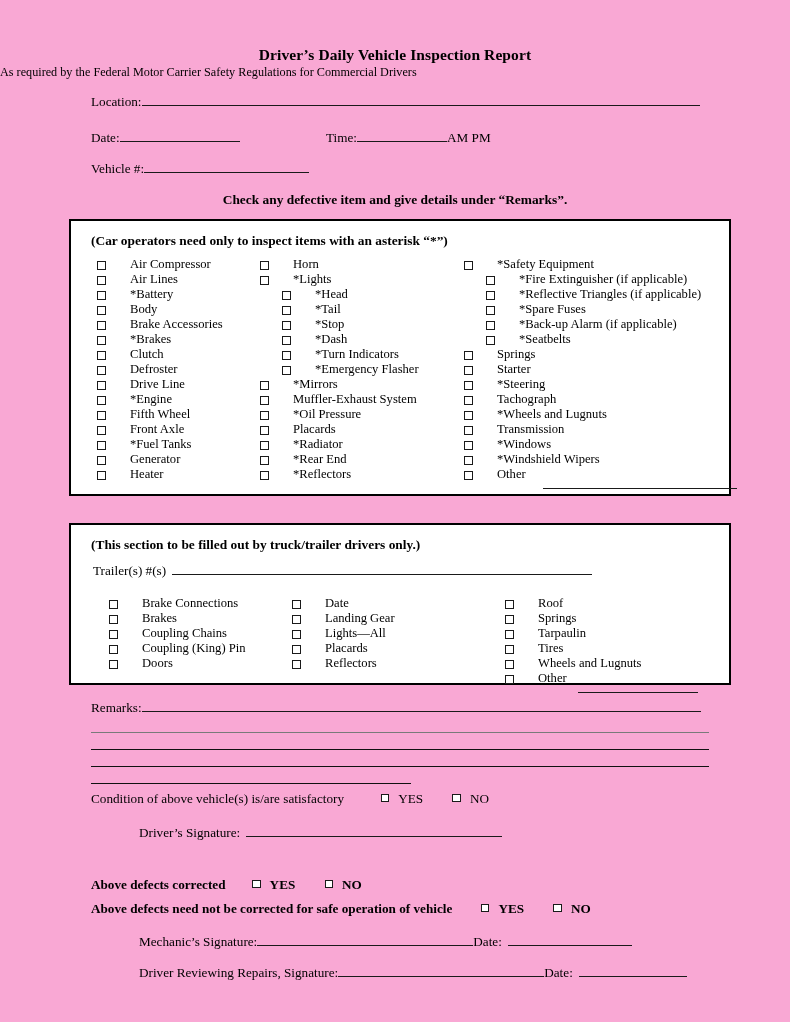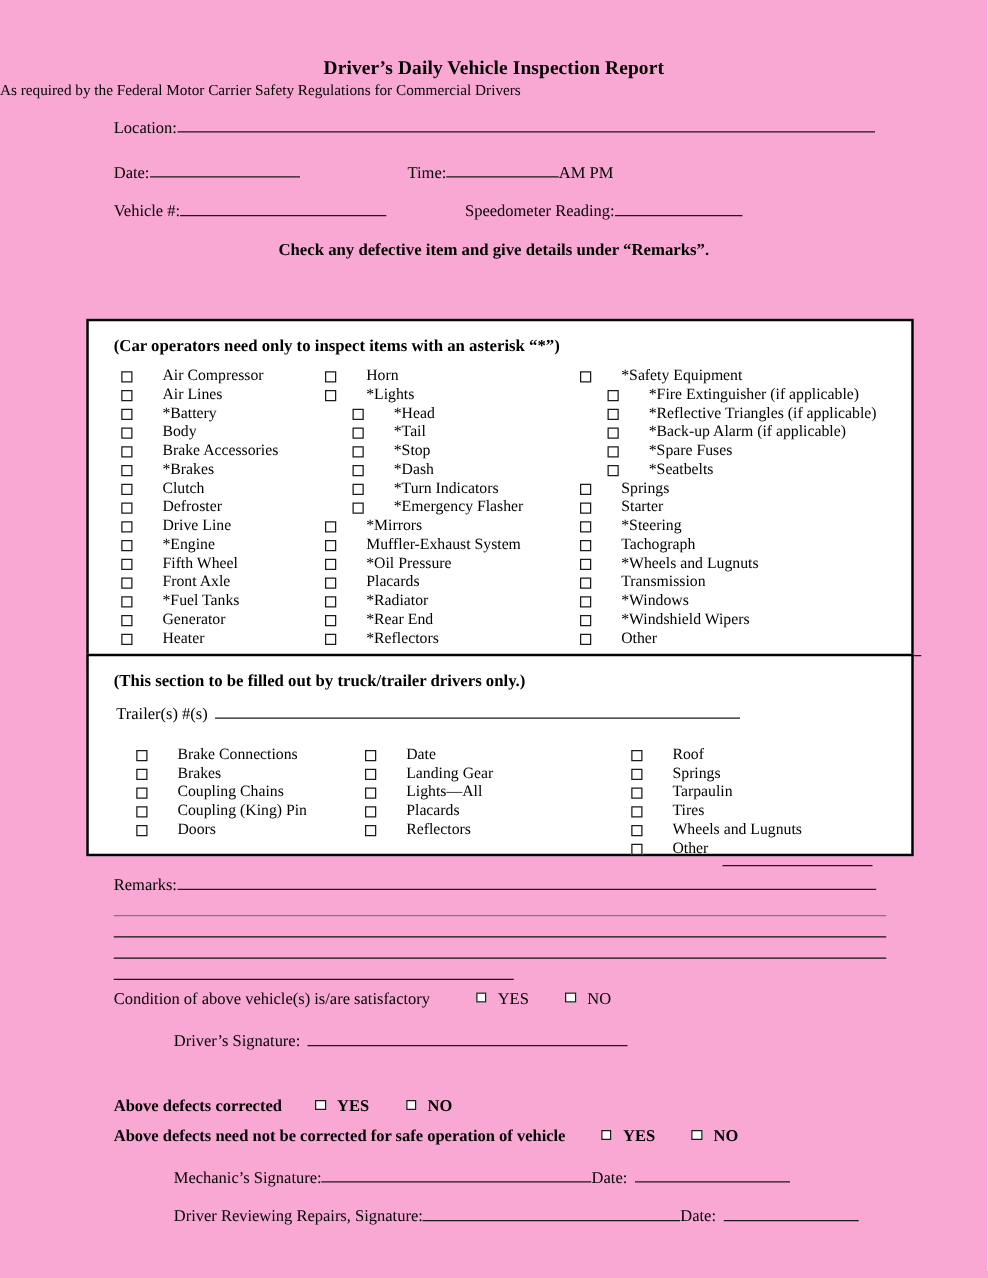--- a/index.html
+++ b/index.html
@@ -156,27 +156,24 @@
   <div class="fieldrow" style="left:91px; top:130px;">
     <span class="lbl">Date:</span><span class="rule" style="width:120px;"></span>
   </div>
   <div class="fieldrow" style="left:326px; top:130px;">
     <span class="lbl">Time:</span><span class="rule" style="width:90px;"></span><span class="lbl">AM  PM</span>
   </div>
 
   <div class="fieldrow" style="left:91px; top:161px;">
     <span class="lbl">Vehicle #:</span><span class="rule" style="width:165px;"></span>
   </div>
-  <div class="fieldrow" style="left:372px; top:161px;">
-    <span class="lbl">Speedometer Reading:</span><span class="rule" style="width:102px;"></span>
-  </div>
 
   <div class="center-note" style="top:192px;">Check any defective item and give details under “Remarks”.</div>
 
-  <div class="framebox" style="left:69px; top:219px; width:662px; height:277px;margin-top:36px;">
+  <div class="framebox" style="left:69px; top:219px; width:662px; height:277px;">
     <div class="box-heading" style="left:20px; top:12px;">(Car operators need only to inspect items with an asterisk “*”)</div>
 
     <div class="chk-col" id="veh-col1" style="left:26px; top:36px; width:160px;">
         <div class="chk-item tier0">
           <span class="cb"></span>
           <span class="txt">Air Compressor</span>
         </div>
         <div class="chk-item tier0">
           <span class="cb"></span>
           <span class="txt">Air Lines</span>
@@ -304,25 +301,25 @@
         <div class="chk-item tier1">
           <span class="cb"></span>
           <span class="txt">*Fire Extinguisher (if applicable)</span>
         </div>
         <div class="chk-item tier1">
           <span class="cb"></span>
           <span class="txt">*Reflective Triangles (if applicable)</span>
         </div>
         <div class="chk-item tier1">
           <span class="cb"></span>
+          <span class="txt">*Spare Fuses</span>
+        </div>
+        <div class="chk-item tier1">
+          <span class="cb"></span>
           <span class="txt">*Back-up Alarm (if applicable)</span>
-        </div>
-        <div class="chk-item tier1">
-          <span class="cb"></span>
-          <span class="txt">*Spare Fuses</span>
         </div>
         <div class="chk-item tier1">
           <span class="cb"></span>
           <span class="txt">*Seatbelts</span>
         </div>
         <div class="chk-item tier0">
           <span class="cb"></span>
           <span class="txt">Springs</span>
         </div>
         <div class="chk-item tier0">

